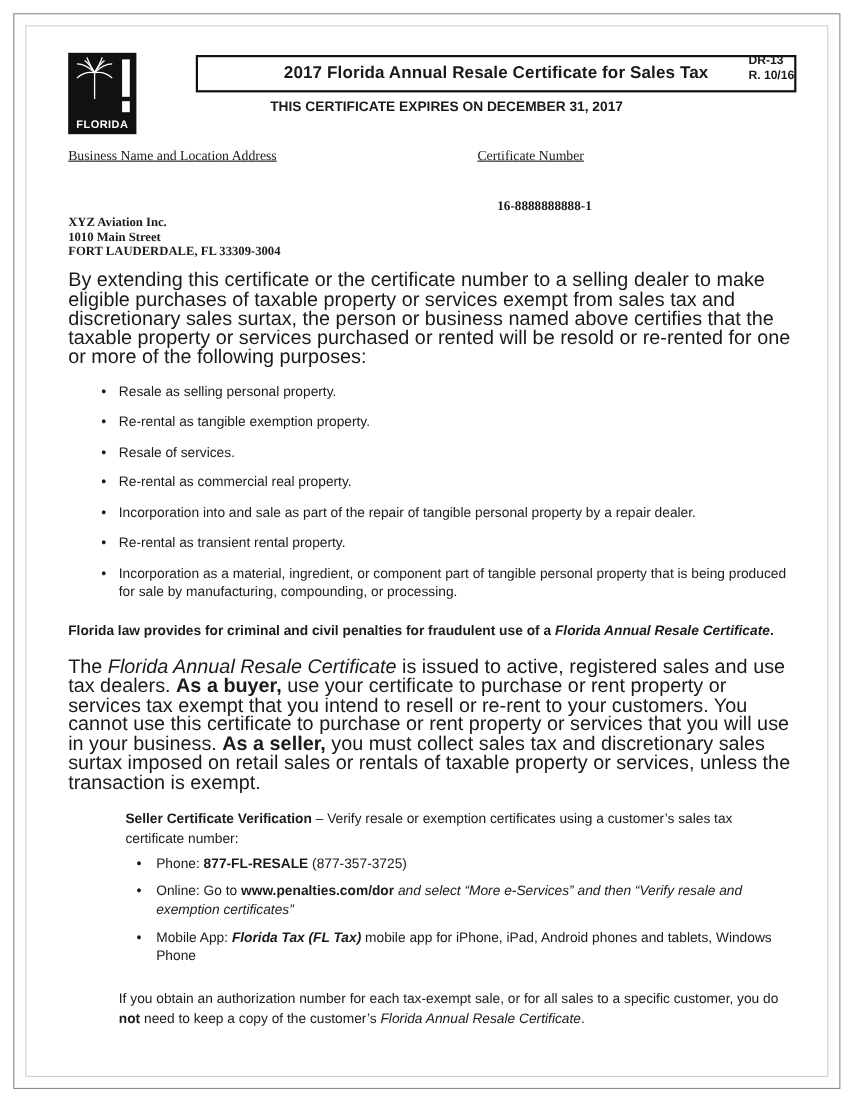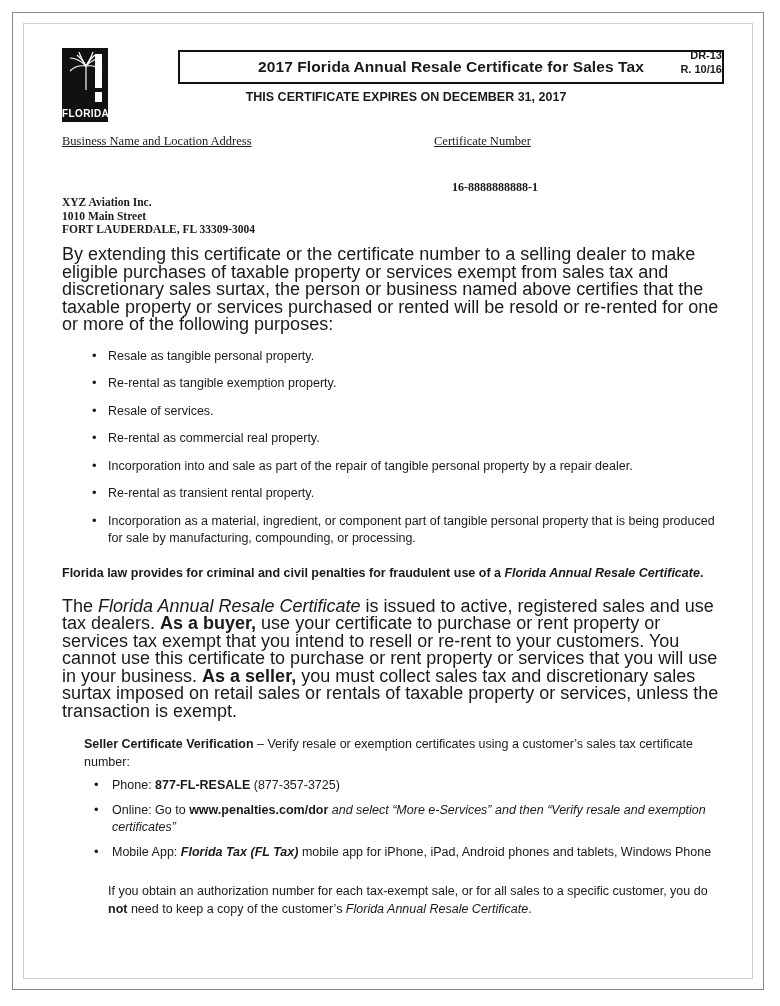--- a/index.html
+++ b/index.html
@@ -45,21 +45,21 @@
 
   
   .header {
     position: relative;
     height: 82px;
   }
   .logo {
     position: absolute;
     left: 0;
     top: 2px;
-    width: 46px;
+    width: 62px;
     height: 74px;
     background: #111111;
     color: #ffffff;
     box-sizing: border-box;
   }
   .logo .palm {
     position: absolute;
     left: 6px;
     top: 4px;
     width: 36px;
@@ -113,21 +113,21 @@
     top: 44px;
     width: 456px;
     text-align: center;
     font-size: 12.5px;
     font-weight: bold;
   }
   .form-id {
     position: absolute;
     right: 0;
     top: 2px;
-    text-align: right;
+    text-align: left;
     font-size: 11px;
     font-weight: bold;
     line-height: 14px;
   }
 
   
   .fields {
     position: relative;
     margin-top: 6px;
     height: 26px;
@@ -187,21 +187,21 @@
   }
   .warn {
     font-size: 12.5px;
     font-weight: bold;
     line-height: 17px;
     margin: 18px 0 16px 0;
   }
   .warn em { font-style: italic; }
 
   .sub {
-    margin-left: 22px;
+    margin-left: 52px;
     margin-top: 16px;
   }
   .sub-head {
     font-size: 12.5px;
     line-height: 17.5px;
     margin: 0 0 2px 0;
   }
   .sub-head b { font-weight: bold; }
   .sub-bullets {
     margin: 6px 0 0 0;
@@ -279,21 +279,21 @@
           <div>1010 Main Street</div>
           <div>FORT LAUDERDALE, FL 33309-3004</div>
         </div>
       </div>
 
       <div class="body-spacer"></div>
 
       <p class="para">By extending this certificate or the certificate number to a selling dealer to make eligible purchases of taxable property or services exempt from sales tax and discretionary sales surtax, the person or business named above certifies that the taxable property or services purchased or rented will be resold or re-rented for one or more of the following purposes:</p>
 
       <ul class="bullets">
-        <li>Resale as tangible personal property.</li>
+        <li>Resale as selling personal property.</li>
         <li>Re-rental as tangible exemption property.</li>
         <li>Resale of services.</li>
         <li>Re-rental as commercial real property.</li>
         <li>Incorporation into and sale as part of the repair of tangible personal property by a repair dealer.</li>
         <li>Re-rental as transient rental property.</li>
         <li>Incorporation as a material, ingredient, or component part of tangible personal property that is being produced for sale by manufacturing, compounding, or processing.</li>
       </ul>
 
       <p class="warn"><span>Florida law provides for criminal and civil penalties for fraudulent use of a </span><em>Florida Annual Resale Certificate</em><span>.</span></p>
 

